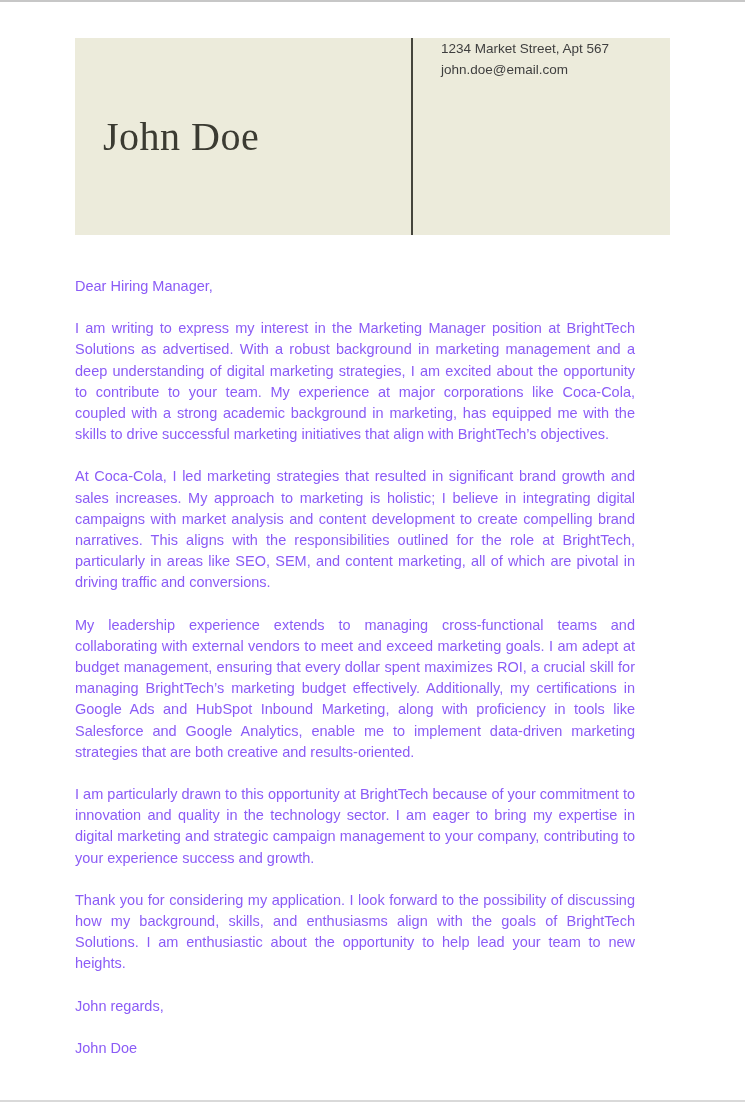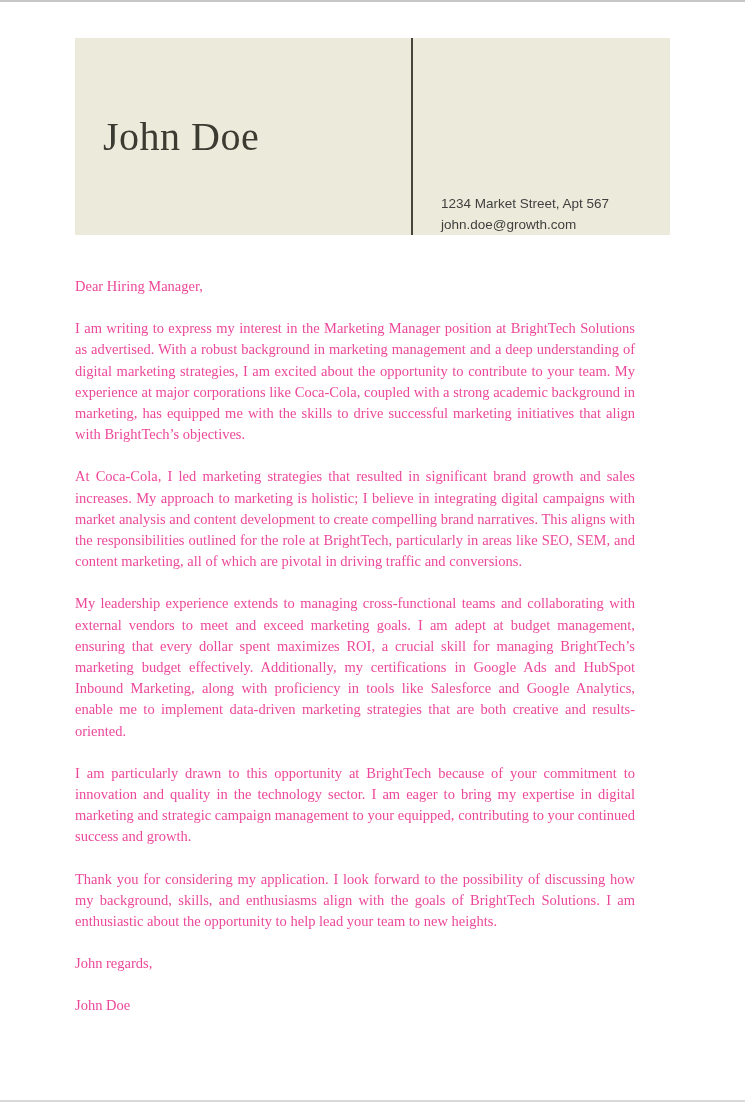--- a/index.html
+++ b/index.html
@@ -42,35 +42,34 @@
   }
   .header-divider {
     width: 2px;
     background: #45453C;
     flex: 0 0 auto;
   }
   .header-right {
     flex: 1;
     display: flex;
     flex-direction: column;
-    justify-content: flex-end;
+    justify-content: flex-start;
     box-sizing: border-box;
     padding-left: 28px;
   }
   .contact-line {
     font-size: 13.5px;
     line-height: 21px;
     color: #3F3F3F;
   }
   .letter {
     margin: 41px 110px 0 75px;
     font-size: 14.5px;
     line-height: 21.2px;
-    color: #ec4899;
-    font-family: Liberation Serif, serif;
+    color: #8b5cf6;
   }
   .letter p {
     margin: 0 0 21px 0;
   }
   .letter p.para {
     text-align: justify;
     text-justify: inter-word;
   }
   .letter p:last-child {
     margin-bottom: 0;
@@ -81,28 +80,28 @@
 
 <div class="page">
 
   <header class="header">
     <div class="header-left">
       <h1 class="applicant-name">John Doe</h1>
     </div>
     <div class="header-divider"></div>
     <div class="header-right">
       <div class="contact-line">1234 Market Street, Apt 567</div>
-      <div class="contact-line">john.doe@growth.com</div>
+      <div class="contact-line">john.doe@email.com</div>
     </div>
   </header>
 
   <main class="letter">
     <p>Dear Hiring Manager,</p>
     <p class="para">I am writing to express my interest in the Marketing Manager position at BrightTech Solutions as advertised. With a robust background in marketing management and a deep understanding of digital marketing strategies, I am excited about the opportunity to contribute to your team. My experience at major corporations like Coca-Cola, coupled with a strong academic background in marketing, has equipped me with the skills to drive successful marketing initiatives that align with BrightTech’s objectives.</p>
     <p class="para">At Coca-Cola, I led marketing strategies that resulted in significant brand growth and sales increases. My approach to marketing is holistic; I believe in integrating digital campaigns with market analysis and content development to create compelling brand narratives. This aligns with the responsibilities outlined for the role at BrightTech, particularly in areas like SEO, SEM, and content marketing, all of which are pivotal in driving traffic and conversions.</p>
     <p class="para">My leadership experience extends to managing cross-functional teams and collaborating with external vendors to meet and exceed marketing goals. I am adept at budget management, ensuring that every dollar spent maximizes ROI, a crucial skill for managing BrightTech’s marketing budget effectively. Additionally, my certifications in Google Ads and HubSpot Inbound Marketing, along with proficiency in tools like Salesforce and Google Analytics, enable me to implement data-driven marketing strategies that are both creative and results-oriented.</p>
-    <p class="para">I am particularly drawn to this opportunity at BrightTech because of your commitment to innovation and quality in the technology sector. I am eager to bring my expertise in digital marketing and strategic campaign management to your equipped, contributing to your continued success and growth.</p>
+    <p class="para">I am particularly drawn to this opportunity at BrightTech because of your commitment to innovation and quality in the technology sector. I am eager to bring my expertise in digital marketing and strategic campaign management to your company, contributing to your experience success and growth.</p>
     <p class="para">Thank you for considering my application. I look forward to the possibility of discussing how my background, skills, and enthusiasms align with the goals of BrightTech Solutions. I am enthusiastic about the opportunity to help lead your team to new heights.</p>
     <p>John regards,</p>
     <p>John Doe</p>
   </main>
 
 </div>
 
 </body></html>

